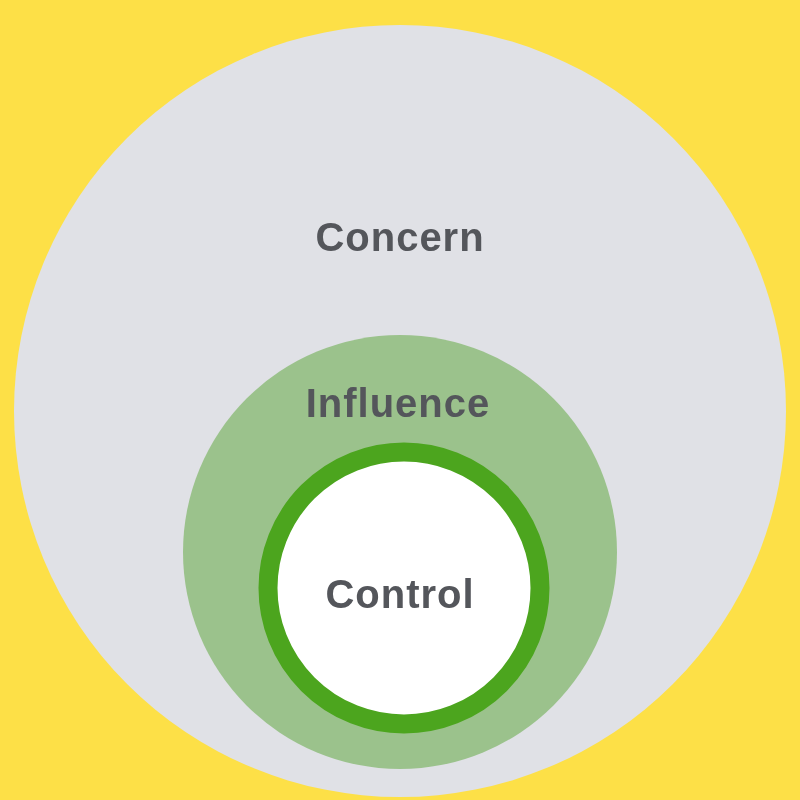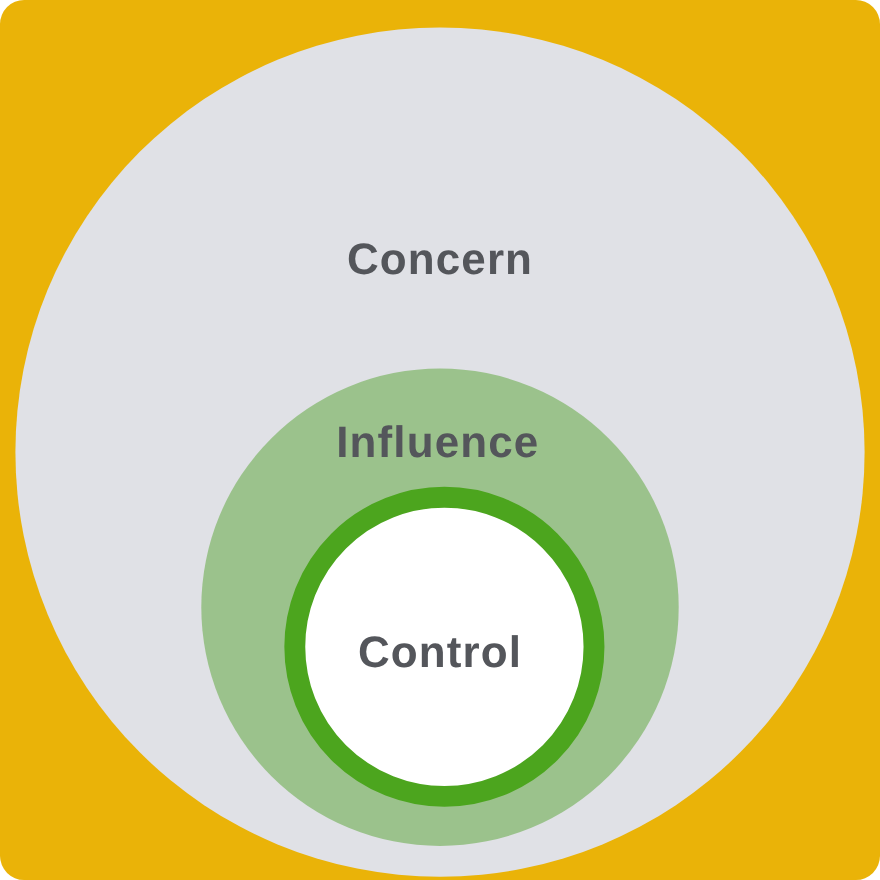--- a/index.html
+++ b/index.html
@@ -8,22 +8,21 @@
     width: 800px;
     height: 800px;
     background: #ffffff;
     overflow: hidden;
     font-family: "Liberation Sans", "DejaVu Sans", sans-serif;
   }
   .canvas {
     position: relative;
     width: 800px;
     height: 800px;
-    background: #eab308;
-    border-radius: 22px;
+    background: #fde047;
   }
   .canvas svg {
     position: absolute;
     left: 0;
     top: 0;
   }
   .circle-label {
     position: absolute;
     transform: translate(-50%, -50%);
     font-weight: 700;

